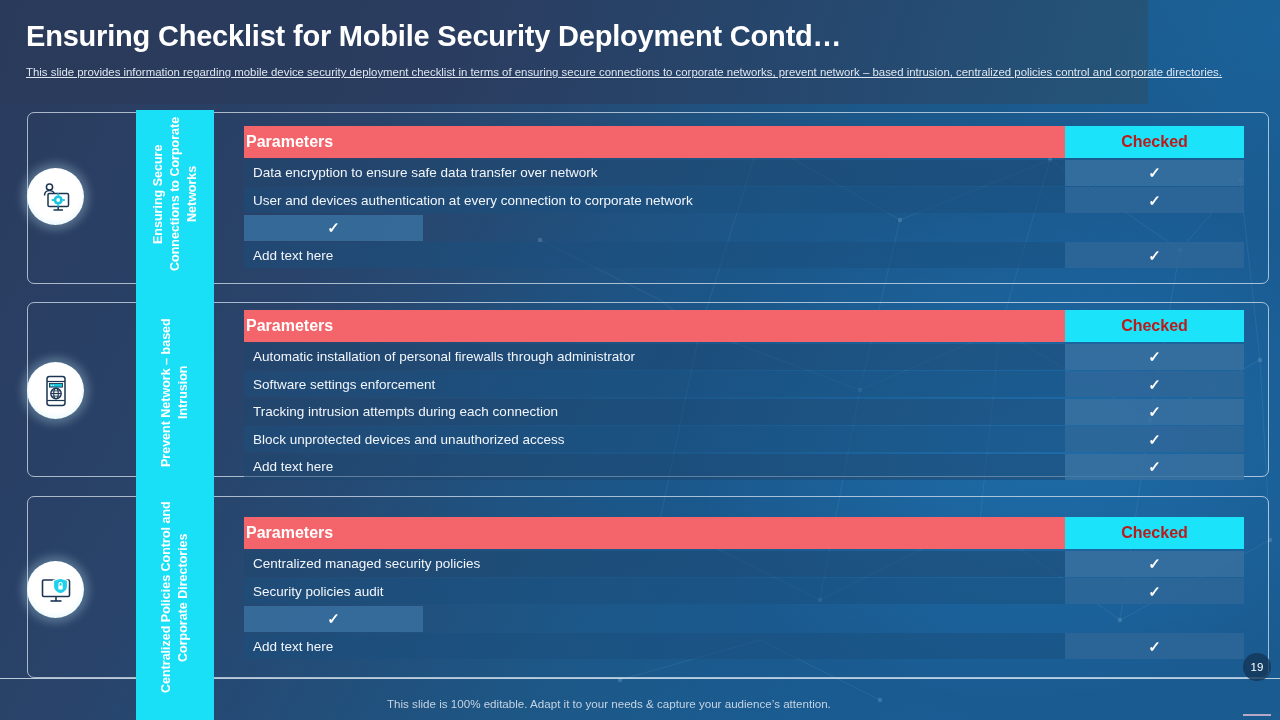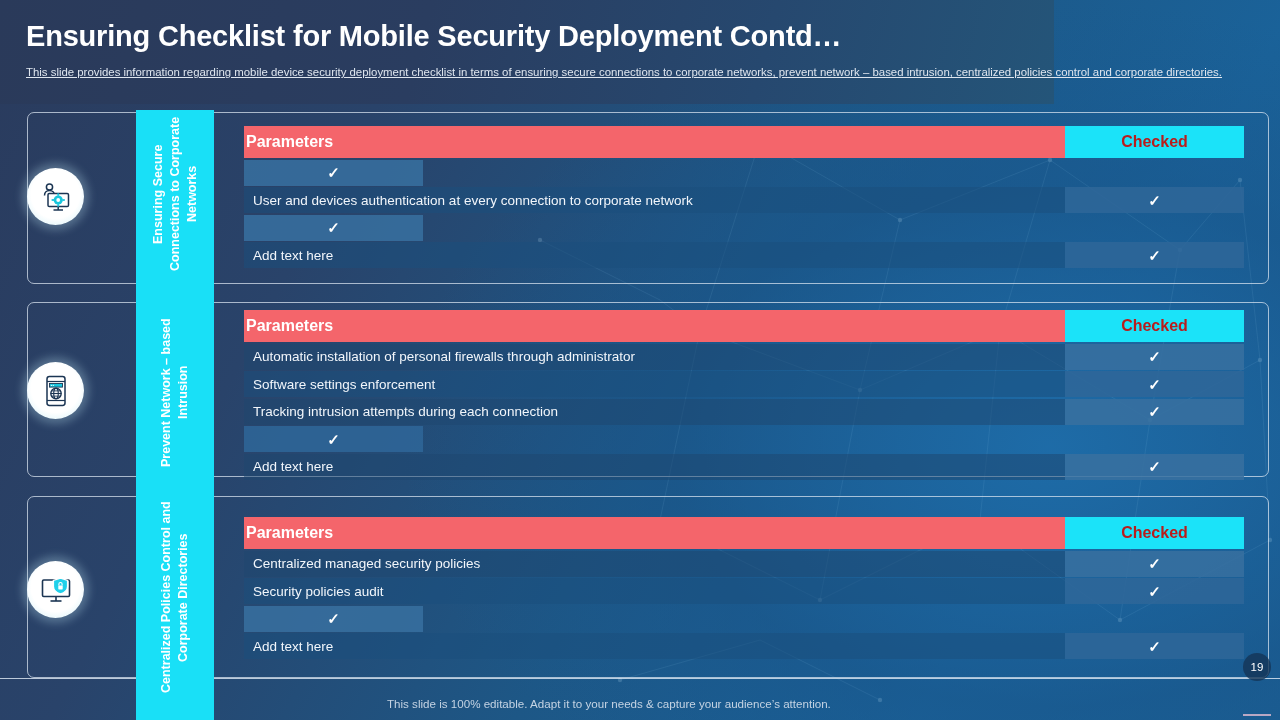--- a/index.html
+++ b/index.html
@@ -22,21 +22,21 @@
   
   #netpattern {
     position:absolute; inset:0;
     opacity:0.28;
     pointer-events:none;
   }
 
   
   #header {
     position:absolute; left:0; top:0;
-    width:1054px; height:104px;
+    width:1148px; height:104px;
     background:linear-gradient(105deg, #2a3a5a 0%, #2a3d60 40%, #26486f 72%, #245579 100%);
   }
   #title {
     position:absolute; left:26px; top:20px;
     font-size:29px; font-weight:bold; color:#ffffff;
     letter-spacing:-0.2px;
     white-space:nowrap;
   }
   #subtitle {
     position:absolute; left:26px; top:64px; width:1196px;
@@ -275,20 +275,21 @@
     <div class="striplabel" id="strip-label-2">Prevent Network – based Intrusion</div>
     <div class="striplabel" id="strip-label-3">Centralized Policies Control and Corporate Directories</div>
   </div>
 
   <div class="tbl" id="tbl-1">
     <div class="trow hrow">
       <div class="c-param">Parameters</div>
       <div class="c-check">Checked</div>
     </div>
     <div class="trow brow">
+      <div class="c-param">Data encryption to ensure safe data transfer over network</div>
       <div class="c-check">
           <span class="chk">✓</span>
         </div>
     </div>
     <div class="trow brow alt">
       <div class="c-param">User and devices authentication at every connection to corporate network</div>
       <div class="c-check">
           <span class="chk">✓</span>
         </div>
     </div>
@@ -322,20 +323,21 @@
           <span class="chk">✓</span>
         </div>
     </div>
     <div class="trow brow">
       <div class="c-param">Tracking intrusion attempts during each connection</div>
       <div class="c-check">
           <span class="chk">✓</span>
         </div>
     </div>
     <div class="trow brow alt">
+      <div class="c-param">Block unprotected devices and unauthorized access</div>
       <div class="c-check">
           <span class="chk">✓</span>
         </div>
     </div>
     <div class="trow brow">
       <div class="c-param">Add text here</div>
       <div class="c-check">
           <span class="chk">✓</span>
         </div>
     </div>

